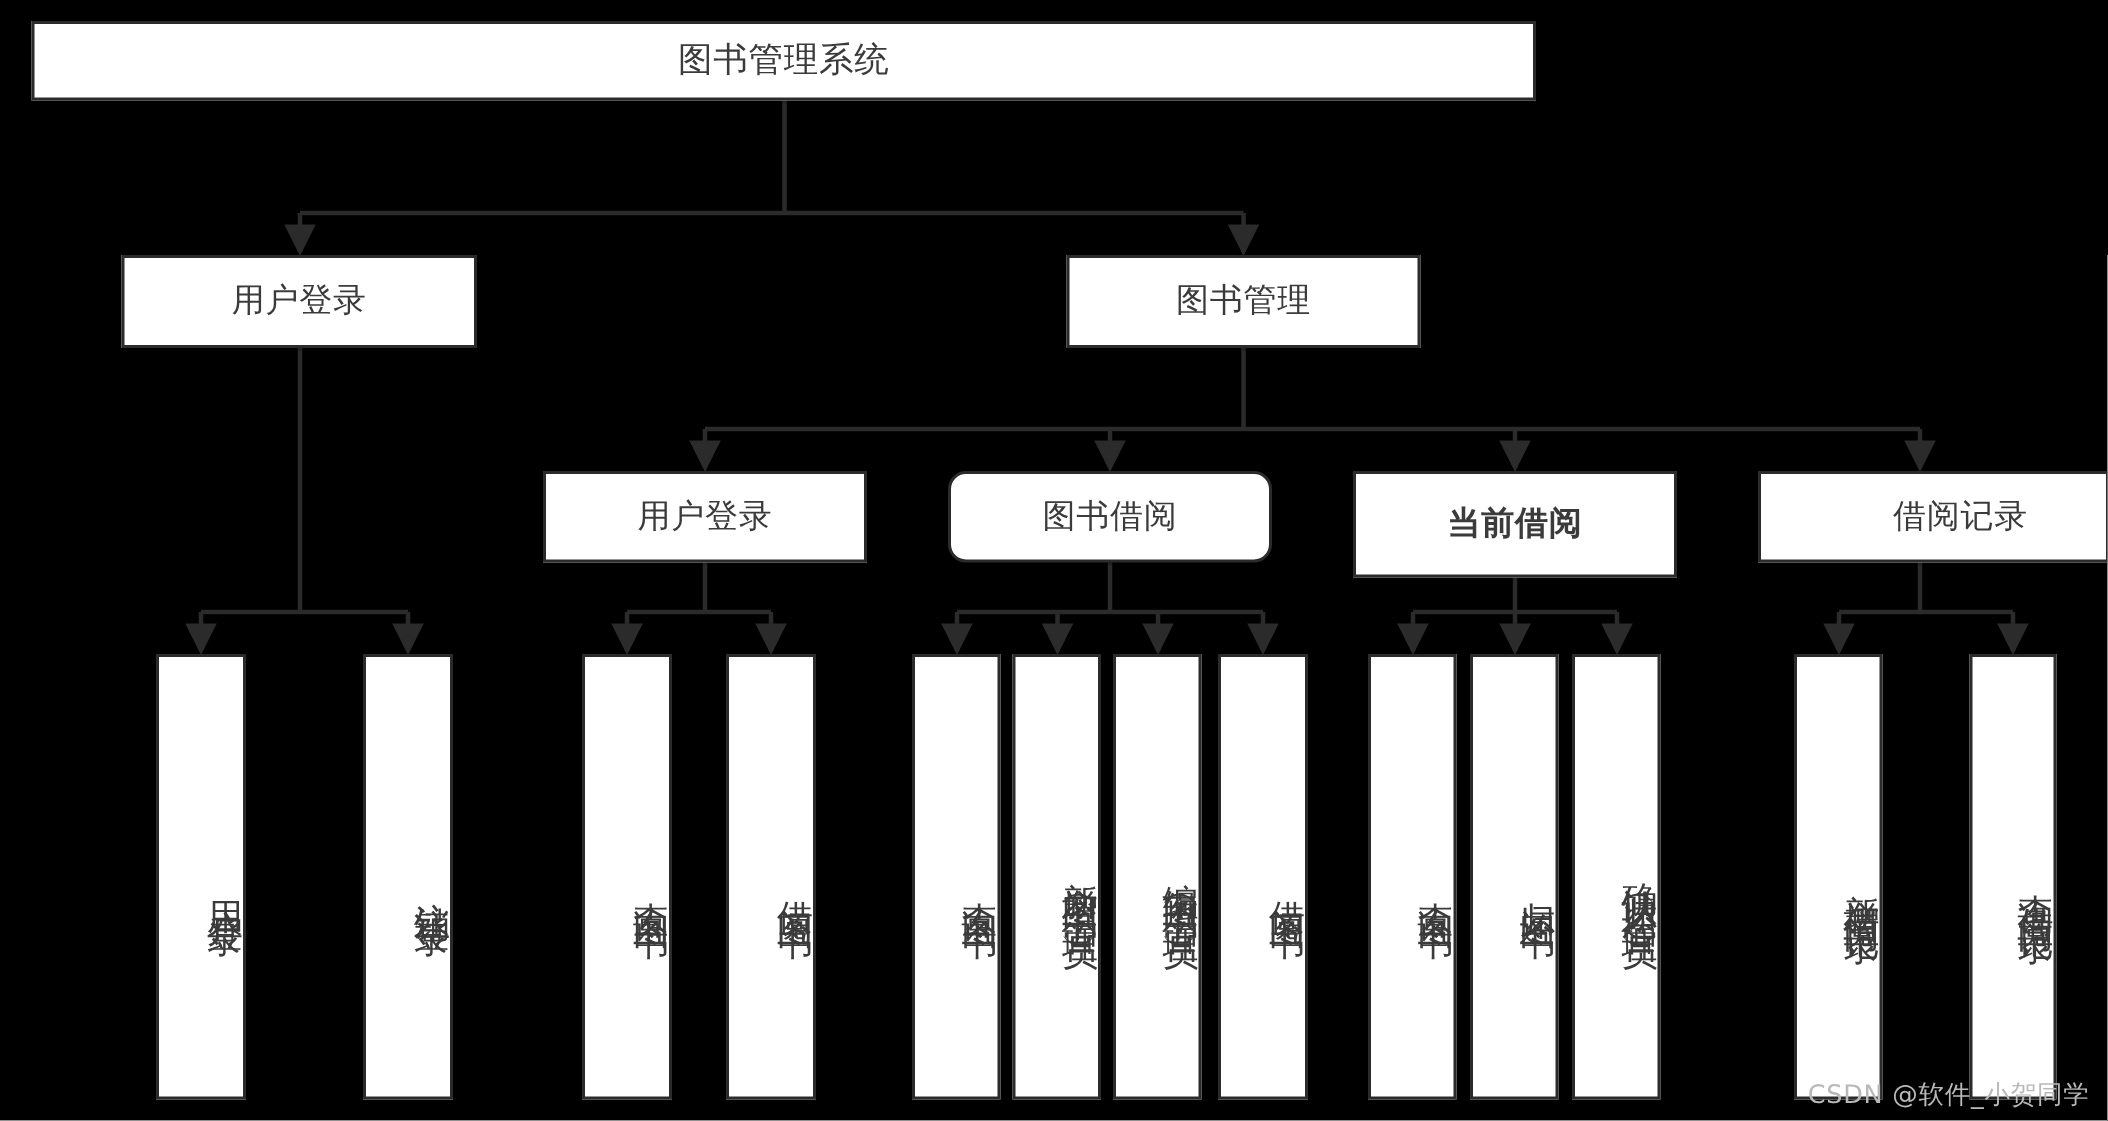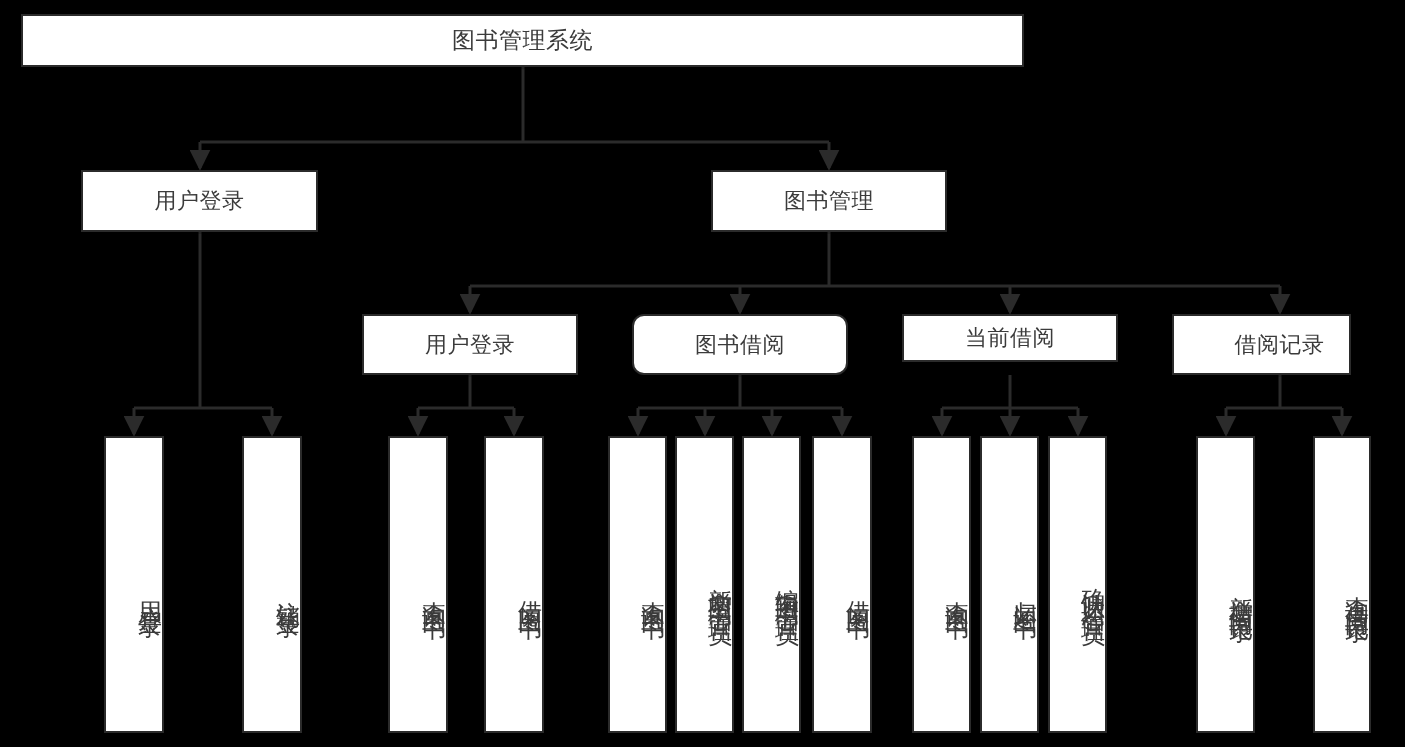--- a/index.html
+++ b/index.html
@@ -108,24 +108,24 @@
       </div>
       <div class="node horiz" style="left: 711px; top: 170px; width: 236px; height: 62px; align-items: center;">
         <span class="lbl">图书管理</span>
       </div>
       <div class="node horiz" style="left: 362px; top: 314px; width: 216px; height: 61px;">
         <span class="lbl">用户登录</span>
       </div>
       <div class="node horiz" style="left: 632px; top: 314px; width: 216px; height: 61px; border-radius: 12px;">
         <span class="lbl">图书借阅</span>
       </div>
-      <div class="node horiz" style="left: 902px; top: 314px; width: 216px; height: 48px;">
+      <div class="node horiz" style="left: 902px; top: 314px; width: 216px; height: 71px; font-weight: bold;">
         <span class="lbl">当前借阅</span>
       </div>
-      <div class="node horiz" style="left: 1172px; top: 314px; width: 179px; height: 61px; padding-left: 36px;">
+      <div class="node horiz" style="left: 1172px; top: 314px; width: 234px; height: 61px; padding-left: 36px;">
         <span class="lbl">借阅记录</span>
       </div>
       <div class="node vert" style="left: 104px; top: 436px; width: 60px; height: 297px;">
         <span class="lbl">用户登录</span>
       </div>
       <div class="node vert" style="left: 242px; top: 436px; width: 60px; height: 297px;">
         <span class="lbl">注销登录</span>
       </div>
       <div class="node vert" style="left: 388px; top: 436px; width: 60px; height: 297px;">
         <span class="lbl">查询图书</span>
@@ -155,13 +155,14 @@
         <span class="lbl">确认归还（管理员）</span>
       </div>
       <div class="node vert" style="left: 1196px; top: 436px; width: 59px; height: 297px;">
         <span class="lbl">新增借阅记录</span>
       </div>
       <div class="node vert" style="left: 1313px; top: 436px; width: 58px; height: 297px;">
         <span class="lbl">查询借阅记录</span>
       </div>
     </div>
 
+  <div id="watermark">CSDN @软件_小贺同学</div>
 </div>
 
 </body></html>

